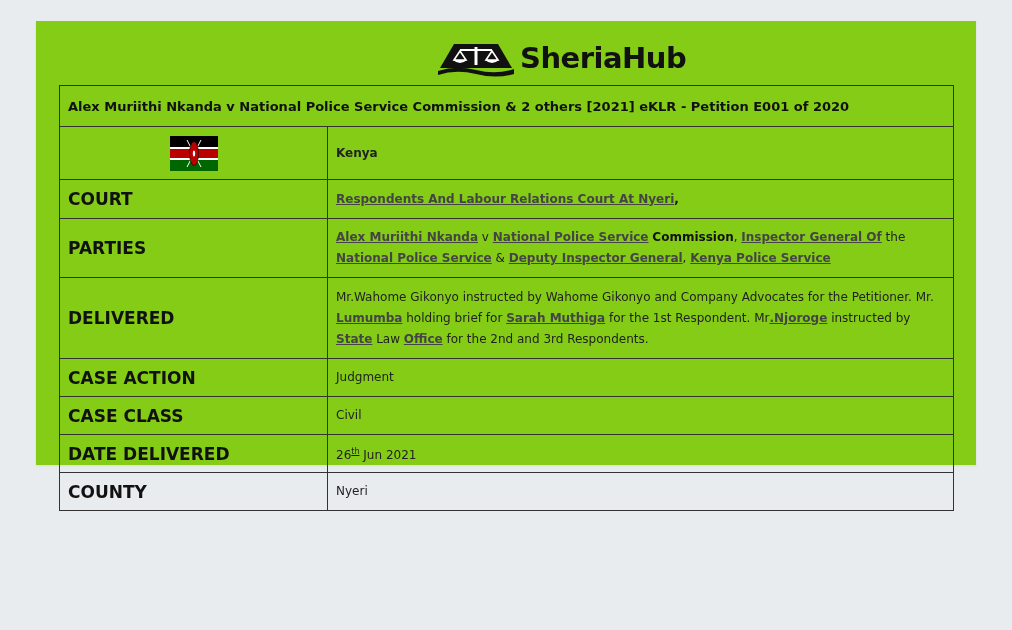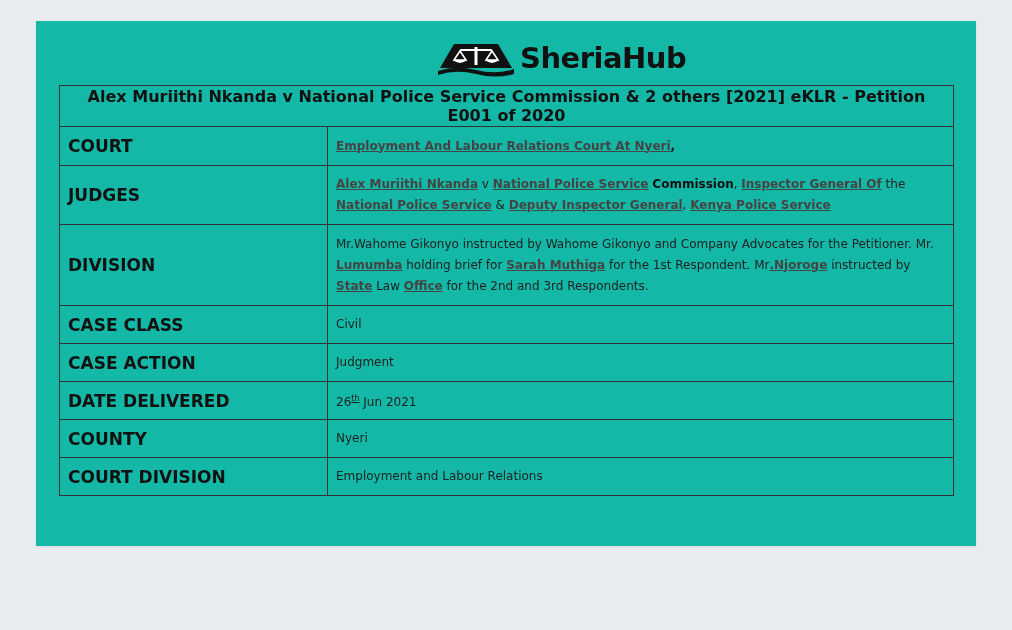--- a/index.html
+++ b/index.html
@@ -10,22 +10,22 @@
       background: #e9ecee;
       overflow: hidden;
       font-family: "DejaVu Sans", sans-serif;
       color: #212529;
     }
     .card {
       position: absolute;
       left: 36px;
       top: 21px;
       width: 940px;
-      height: 525px;
-      background: #14b8a6;
+      height: 444px;
+      background: #84cc16;
       box-shadow: 0 1px 2px rgba(0,0,0,0.08);
     }
     .logo {
       position: absolute;
       left: 400px;
       top: 16px;
       height: 42px;
       display: flex;
       align-items: center;
       gap: 4px;
@@ -47,23 +47,23 @@
       border-collapse: collapse;
       font-size: 12px;
     }
     table.case td, table.case th {
       border: 1.5px solid #333;
       padding: 0 8px;
       vertical-align: middle;
     }
     table.case th.title {
       height: 40px;
-      font-size: 16px;
+      font-size: 13px;
       font-weight: bold;
-      text-align: center;
+      text-align: left;
       color: #111;
     }
     td.label {
       width: 251px;
       font-weight: bold;
       font-size: 17px;
       color: #111;
     }
     td.value {
       font-size: 12px;
@@ -111,56 +111,70 @@
     </svg>
     <span class="logo-text">SheriaHub</span>
   </div>
 
   <table class="case">
     <tbody>
         <tr>
       <th class="title" colspan="2">Alex Muriithi Nkanda v National Police Service Commission &amp; 2 others [2021] eKLR - Petition E001 of 2020</th>
     </tr>
 
+    <tr class="r-flag">
+      <td class="label flag-cell">
+        <span class="flag">
+          <svg width="48" height="35" viewBox="0 0 48 35">
+            <rect x="0" y="0" width="48" height="11" fill="#000"></rect>
+            <rect x="0" y="11" width="48" height="2" fill="#fff"></rect>
+            <rect x="0" y="13" width="48" height="9" fill="#bb0000"></rect>
+            <rect x="0" y="22" width="48" height="2" fill="#fff"></rect>
+            <rect x="0" y="24" width="48" height="11" fill="#006600"></rect>
+            <line x1="17" y1="4" x2="31" y2="31" stroke="#fff" stroke-width="1"></line>
+            <line x1="31" y1="4" x2="17" y2="31" stroke="#fff" stroke-width="1"></line>
+            <ellipse cx="24" cy="17.5" rx="4.5" ry="12" fill="#bb0000" stroke="#000" stroke-width="0.6"></ellipse>
+            <ellipse cx="24" cy="17.5" rx="1.2" ry="3" fill="#fff"></ellipse>
+          </svg>
+        </span>
+      </td>
+      <td class="value strong">Kenya</td>
+    </tr>
 
     <tr class="r-court">
       <td class="label">COURT</td>
-      <td class="value"><a class="lnk">Employment And Labour Relations Court At Nyeri</a><span class="strong">,</span></td>
+      <td class="value"><a class="lnk">Respondents And Labour Relations Court At Nyeri</a><span class="strong">,</span></td>
     </tr>
 
 
     <tr class="r-parties">
-      <td class="label">JUDGES</td>
+      <td class="label">PARTIES</td>
       <td class="value"><a class="lnk">Alex Muriithi Nkanda</a><span> v </span><a class="lnk">National Police Service</a><span> </span><span class="strong">Commission</span><span>, </span><a class="lnk">Inspector General Of</a><span> the </span><a class="lnk">National Police Service</a><span> &amp; </span><a class="lnk">Deputy Inspector General</a><span>, </span><a class="lnk">Kenya Police Service</a></td>
     </tr>
 
     <tr class="r-advocates">
-      <td class="label">DIVISION</td>
+      <td class="label">DELIVERED</td>
       <td class="value"><span>Mr.Wahome Gikonyo instructed by Wahome Gikonyo and Company Advocates for the Petitioner. Mr. </span><a class="lnk">Lumumba</a><span> holding brief for </span><a class="lnk">Sarah Muthiga</a><span> for the 1st Respondent. Mr</span><a class="lnk">.Njoroge</a><span> instructed by </span><a class="lnk">State</a><span> Law </span><a class="lnk">Office</a><span> for the 2nd and 3rd Respondents.</span></td>
+    </tr>
+
+    <tr class="r-std">
+      <td class="label">CASE ACTION</td>
+      <td class="value">Judgment</td>
     </tr>
 
     <tr class="r-std">
       <td class="label">CASE CLASS</td>
       <td class="value">Civil</td>
-    </tr>
-
-    <tr class="r-std">
-      <td class="label">CASE ACTION</td>
-      <td class="value">Judgment</td>
     </tr>
 
     <tr class="r-std">
       <td class="label">DATE DELIVERED</td>
       <td class="value"><span>26</span><sup>th</sup><span> Jun 2021</span></td>
     </tr>
 
     <tr class="r-std">
       <td class="label">COUNTY</td>
       <td class="value">Nyeri</td>
     </tr>
 
-    <tr class="r-std">
-      <td class="label">COURT DIVISION</td>
-      <td class="value">Employment and Labour Relations</td>
-    </tr>
   </tbody>
     </table>
 </div>
 
 </body></html>

